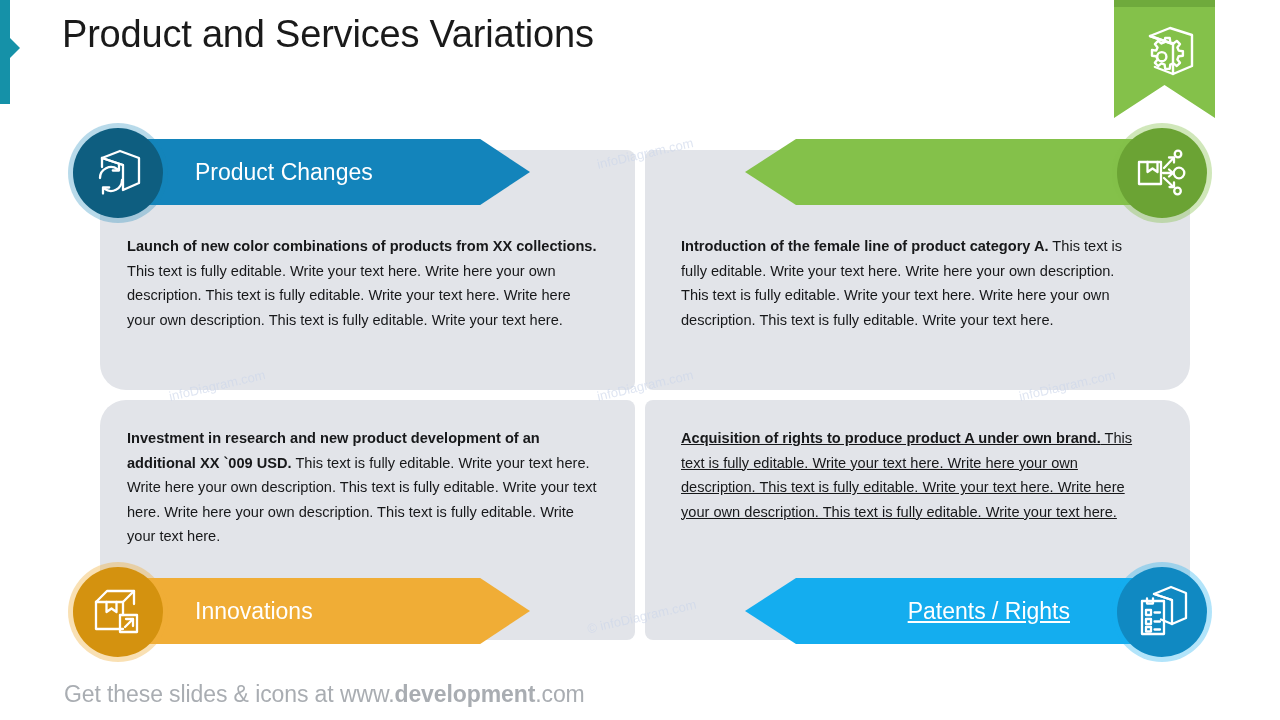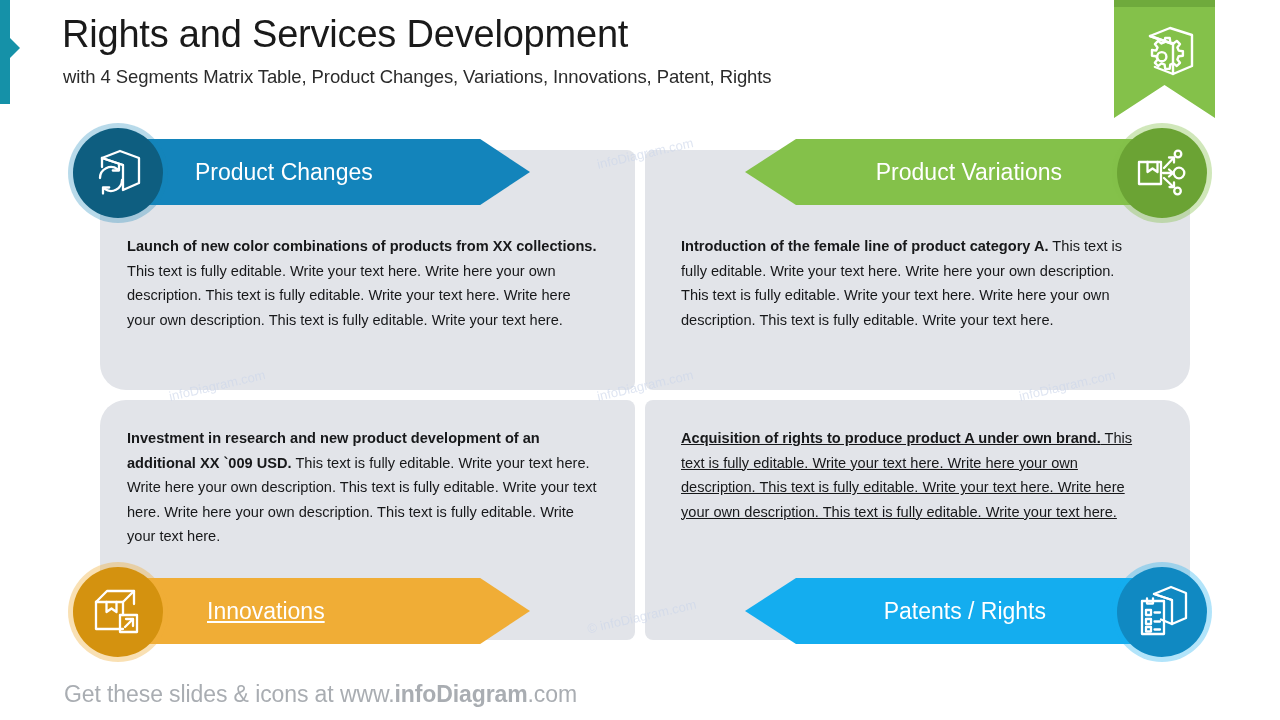--- a/index.html
+++ b/index.html
@@ -85,25 +85,25 @@
   .bn-pc{left:115px;top:139px;width:415px;}
   .bn-pc .banner-shape{background:#1384bb;}
   .bn-pc .banner-label{left:80px;}
 
   .bn-pv{left:745px;top:139px;width:425px;}
   .bn-pv .banner-shape{background:#84c14a;}
   .bn-pv .banner-label{right:108px;}
 
   .bn-in{left:115px;top:578px;width:415px;}
   .bn-in .banner-shape{background:#f0ad36;}
-  .bn-in .banner-label{left:92px;text-decoration:underline;}
+  .bn-in .banner-label{left:80px;}
 
   .bn-pr{left:745px;top:578px;width:425px;}
   .bn-pr .banner-shape{background:#14adef;}
-  .bn-pr .banner-label{right:124px;}
+  .bn-pr .banner-label{right:100px;text-decoration:underline;}
 
   
   .circle{position:absolute;border-radius:50%;}
   .circle-ring{position:absolute;border-radius:50%;}
   .c-pc-ring{left:68px;top:123px;width:100px;height:100px;background:#1384bb;opacity:.30;}
   .c-pc{left:73px;top:128px;width:90px;height:90px;background:#0e5e80;}
   .c-pv-ring{left:1112px;top:123px;width:100px;height:100px;background:#84c14a;opacity:.38;}
   .c-pv{left:1117px;top:128px;width:90px;height:90px;background:#6ba334;}
   .c-in-ring{left:68px;top:562px;width:100px;height:100px;background:#f0ad36;opacity:.38;}
   .c-in{left:73px;top:567px;width:90px;height:90px;background:#d4920f;}
@@ -135,22 +135,21 @@
   .footer b{font-weight:700;color:#a9adb2;}
 </style>
 </head>
 <body>
 
 <div class="slide">
 
   <div class="accent-bar"></div>
   <div class="accent-arrow"></div>
 
-  <div class="title">Rights and Services Development</div>
-  <div class="subtitle">with 4 Segments Matrix Table, Product Changes, Variations, Innovations, Patent, Rights</div>
+  <div class="title">Product and Services Variations</div>
 
   <div class="ribbon">
     <div class="ribbon-body"></div>
     <div class="ribbon-cap"></div>
     <svg class="ribbon-icon" viewBox="0 0 70 62">
       <g fill="none" stroke="#ffffff" stroke-width="2.4" stroke-linejoin="round" stroke-linecap="round">
         <path d="M20 14 L40 6 L62 13 L62 44 L43 52 L43 22 Z"></path>
         <path d="M20 14 L43 22"></path>
         <path d="M43 52 L25 45"></path>
       </g>
@@ -187,21 +186,20 @@
     <g fill="none" stroke="#ffffff" stroke-width="2.3" stroke-linejoin="round" stroke-linecap="round">
       <path d="M10 33 a11 11 0 0 1 17.5 -8.8"></path>
       <path d="M29 19.5 L29 25.5 L22.8 25.5"></path>
       <path d="M32 35 a11 11 0 0 1 -17.5 8.8"></path>
       <path d="M13 48.5 L13 42.5 L19.2 42.5"></path>
     </g>
   </svg>
 
   <div class="banner b-left bn-pv">
     <div class="banner-shape"></div>
-    <div class="banner-label">Product Variations</div>
   </div>
   <div class="circle-ring c-pv-ring"></div>
   <div class="circle c-pv"></div>
   <svg class="circle-icon ci-pv" viewBox="0 0 56 56">
     <g fill="none" stroke="#ffffff" stroke-width="2.3" stroke-linejoin="round" stroke-linecap="round">
       <rect x="5" y="17" width="22" height="22"></rect>
       <path d="M13.5 17 L13.5 27 L18.5 23.5 L23.5 27 L23.5 17"></path>
       <path d="M29 28 L39 28"></path>
       <path d="M35 24.5 L39 28 L35 31.5"></path>
       <circle cx="45" cy="28" r="5.3"></circle>
@@ -262,16 +260,16 @@
     <b>Launch of new color combinations of products from XX collections.</b><span> This text is fully editable.  Write your text here. Write here your own description. This text is fully editable.  Write your text here. Write here your own description. This text is fully editable.  Write your text here.</span>
   </div>
   <div class="body-text bt-bl">
     <b>Investment in research and new product development of an additional XX `009 USD.</b><span> This text is fully editable.  Write your text here. Write here your own description. This text is fully editable.  Write your text here. Write here your own description. This text is fully editable.  Write your text here.</span>
   </div>
   <div class="body-text bt-br">
     <b>Acquisition of rights to produce product A under own brand.</b><span> This text is fully editable.  Write your text here. Write here your own description. This text is fully editable.  Write your text here. Write here your own description. This text is fully editable.  Write your text here.</span>
   </div>
 
   <div class="footer">
-    <span>Get these slides &amp; icons at www.</span><b>infoDiagram</b><span>.com</span>
+    <span>Get these slides &amp; icons at www.</span><b>development</b><span>.com</span>
   </div>
 
 </div>
 
 </body></html>

